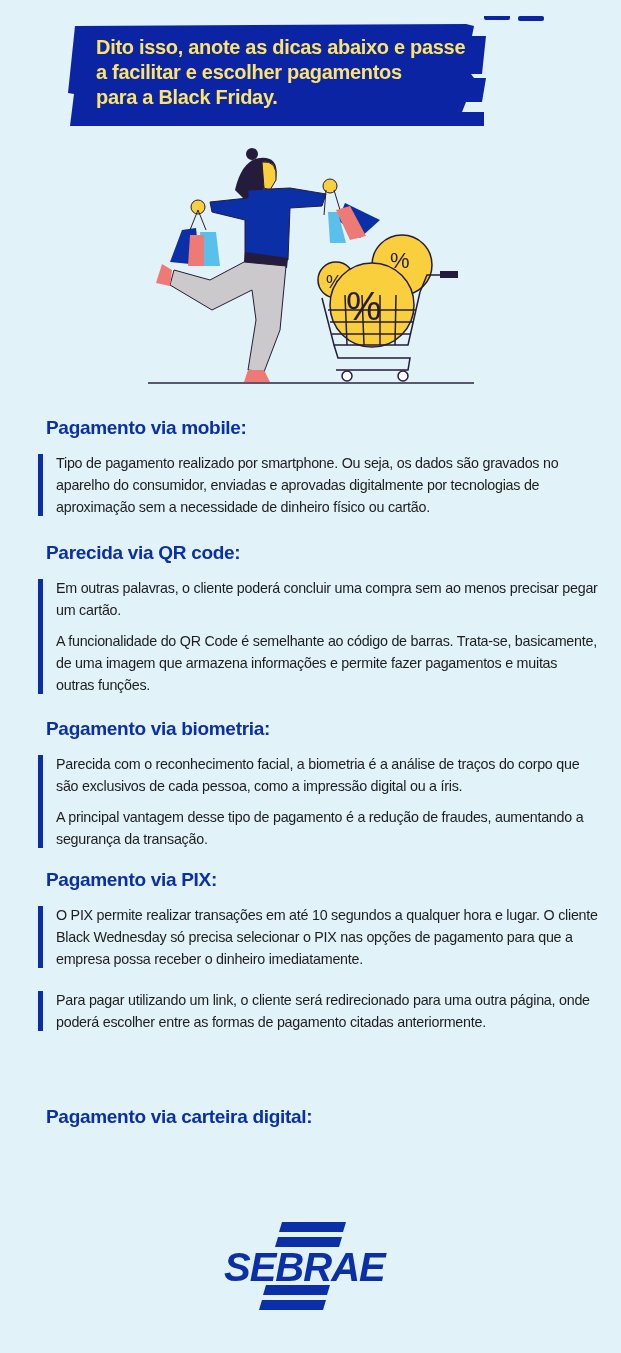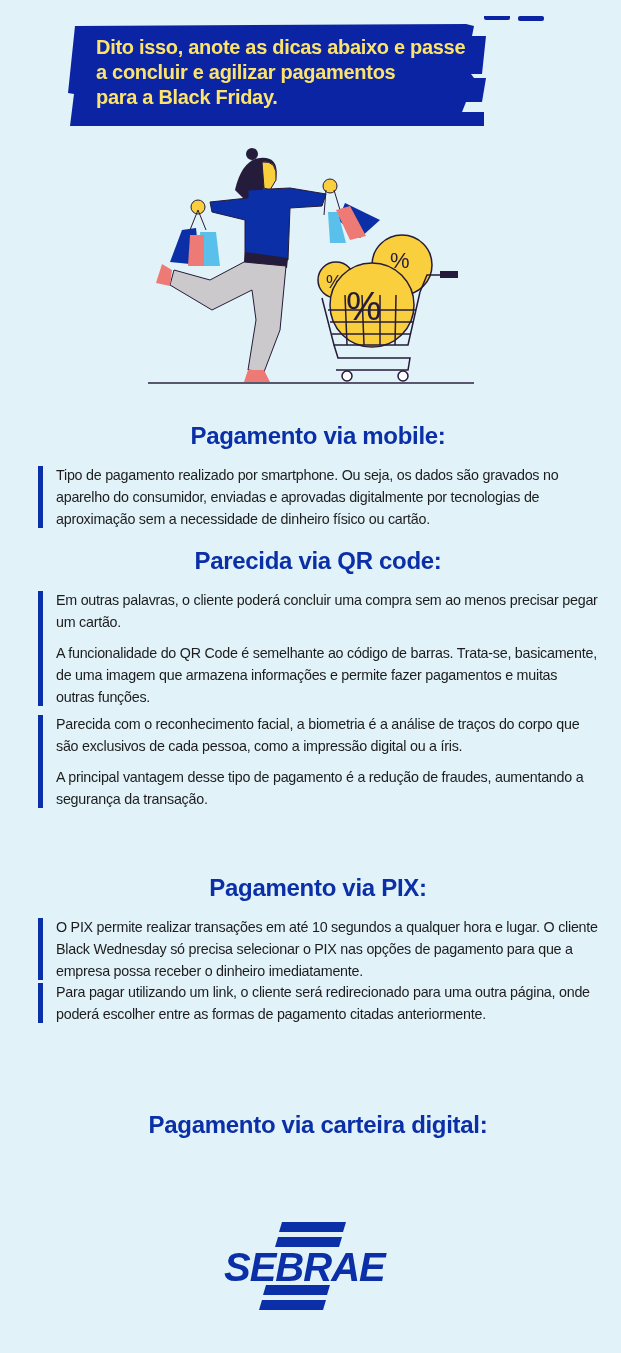--- a/index.html
+++ b/index.html
@@ -17,29 +17,28 @@
   .banner-text {
     position: absolute; left: 30px; top: 19px; width: 420px;
     text-align: left; color: #fce46c;
     font-family: "Liberation Sans", sans-serif;
     font-weight: bold; font-size: 20px; line-height: 25px;
     letter-spacing: -0.3px;
   }
   .illustration { position: absolute; left: 140px; top: 140px; width: 340px; height: 250px; }
   .section { position: absolute; left: 38px; width: 560px; }
   .section h2 {
-    margin: 16px; color: #0a2fa6;
+    margin: 8px; color: #0a2fa6;
     font-family: "Liberation Sans", sans-serif;
-    font-weight: bold; font-size: 24px; line-height: 24px;
+    font-weight: bold; font-size: 19px; line-height: 24px;
     letter-spacing: -0.3px;
-    text-align: center;
   }
   .section .body {
     position: relative;
-    margin-top: 4px;
+    margin-top: 12px;
     padding-left: 18px;
     color: #1d1d1d;
     font-family: "Liberation Sans", sans-serif;
     font-size: 14.3px; line-height: 22px;
     letter-spacing: -0.25px;
   }
   .section .body::before {
     content: ""; position: absolute; left: 0; top: 2px; bottom: 2px;
     width: 5px; background: #0a2fa6;
   }
@@ -51,21 +50,21 @@
 <body>
 
 <div class="banner">
   <svg width="520" height="120" viewBox="0 0 520 120">
     <path d="M9 10 L400 8 L408 10 L406 20 L420 20 L416 58 L405 58 L408 62 L420 62 L416 86 L400 86 L396 96 L418 96 L418 110 L4 110 L8 78 L2 77 Z" fill="#0a24a3"></path>
     <rect x="418" y="-2" width="26" height="6" rx="2" fill="#0a24a3"></rect>
     <rect x="452" y="0" width="26" height="5" rx="2" fill="#0a24a3"></rect>
   </svg>
   <div class="banner-text">
     <div>Dito isso, anote as dicas abaixo e passe</div>
-    <div>a concluir e agilizar pagamentos</div>
+    <div>a facilitar e escolher pagamentos</div>
     <div>para a Black Friday.</div>
   </div>
 </div>
 
 <div class="illustration">
   <svg width="340" height="250" viewBox="0 0 340 250">
 
     <line x1="8" y1="243" x2="334" y2="243" stroke="#2b2340" stroke-width="1.5"></line>
 
     <path d="M95 50 Q102 20 120 18 Q140 16 136 40 L130 45 L105 60 Z" fill="#251b3a"></path>
@@ -131,20 +130,21 @@
 
 <div class="section" style="top:533px;">
   <h2>Parecida via QR code:</h2>
   <div class="body">
     <p>Em outras palavras, o cliente poderá concluir uma compra sem ao menos precisar pegar um cartão.</p>
     <p>A funcionalidade do QR Code é semelhante ao código de barras. Trata-se, basicamente, de uma imagem que armazena informações e permite fazer pagamentos e muitas outras funções.</p>
   </div>
 </div>
 
 <div class="section" style="top:709px;">
+  <h2>Pagamento via biometria:</h2>
   <div class="body">
     <p>Parecida com o reconhecimento facial, a biometria é a análise de traços do corpo que são exclusivos de cada pessoa, como a impressão digital ou a íris.</p>
     <p>A principal vantagem desse tipo de pagamento é a redução de fraudes, aumentando a segurança da transação.</p>
   </div>
 </div>
 
 <div class="section" style="top:860px;">
   <h2>Pagamento via PIX:</h2>
   <div class="body">
     <p>O PIX permite realizar transações em até 10 segundos a qualquer hora e lugar. O cliente Black Wednesday só precisa selecionar o PIX nas opções de pagamento para que a empresa possa receber o dinheiro imediatamente.</p>

